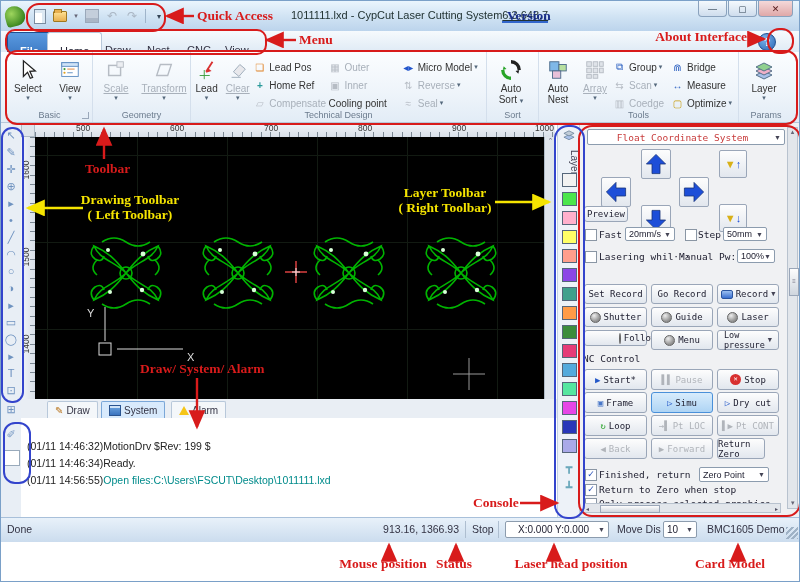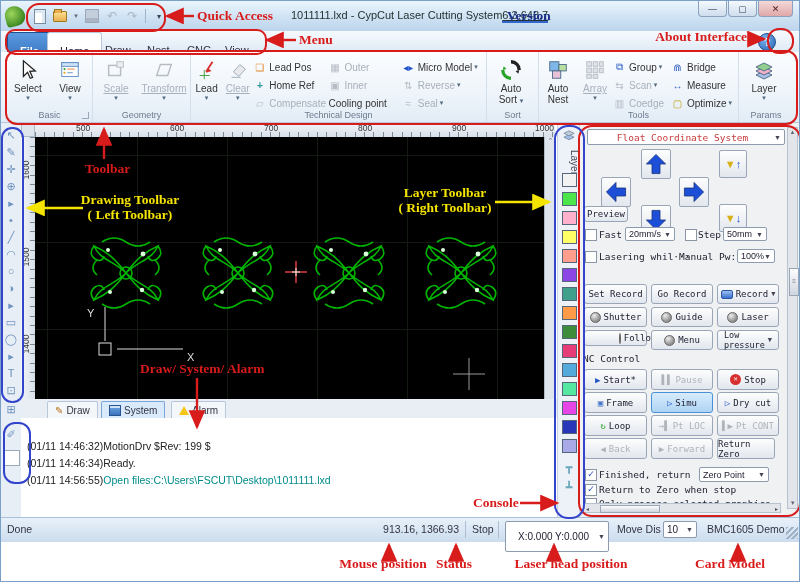--- a/index.html
+++ b/index.html
@@ -644,21 +644,21 @@
         <span>Pt CONT</span>
       </div>
       <div class="btn dis" style="left: 583px; top: 437px; width: 63px; height: 21px;">
         <span class="icg" style="color: rgb(176, 180, 186);">◀</span>
         <span>Back</span>
       </div>
       <div class="btn dis" style="left: 650px; top: 437px; width: 62px; height: 21px;">
         <span class="icg" style="color: rgb(176, 180, 186);">▶</span>
         <span>Forward</span>
       </div>
-      <div class="btn" style="left: 716px; top: 437px; width: 58px; height: 21px;">
+      <div class="btn" style="left: 716px; top: 437px; width: 48px; height: 21px;">
         <span>Return Zero</span>
       </div>
     </div>
   <div id="checkrows">
       <span class="cb" style="left: 584px; top: 468px;">✓</span>
       <span class="rp-label" style="left: 598px; top: 468px;">Finished, return</span>
       <div class="combo" style="position: absolute; left: 698px; top: 466px; width: 70px; height: 15px;">
         <span>Zero Point</span>
         <span class="ca">▼</span>
       </div>
@@ -693,21 +693,21 @@
       <div class="cline" style="top: 39px;"><span style="color: rgb(34, 34, 34);">(01/11 14:46:34)</span><span style="color: rgb(34, 34, 34);">Ready.</span></div>
       <div class="cline" style="top: 56px;"><span style="color: rgb(34, 34, 34);">(01/11 14:56:55)</span><span style="color: rgb(0, 139, 139);">Open files:C:\Users\FSCUT\Desktop\1011111.lxd</span></div>
     </div>
 
   <div id="statusbar">
     <span class="sb" style="left:6px;">Done</span>
     <span class="sb" style="left:380px;width:78px;text-align:right;">913.16, 1366.93</span>
     <div class="sbsep" style="left:464px;"></div>
     <span class="sb" style="left:471px;">Stop</span>
     <div class="sbsep" style="left:497px;"></div>
-    <div class="combo" style="position:absolute;left:504px;top:3px;width:104px;height:31px;font-size:10px;">
+    <div class="combo" style="position:absolute;left:504px;top:3px;width:104px;height:17px;font-size:10px;">
       <span style="margin:auto;">X:0.000 Y:0.000</span>
         <span class="ca">▼</span>
       </div>
     <span class="sb" style="left:616px;">Move Dis</span>
     <div class="combo" style="position:absolute;left:662px;top:3px;width:34px;height:17px;font-size:10px;">
       <span>10</span>
         <span class="ca">▼</span>
       </div>
     <span class="sb" style="left:706px;">BMC1605 Demo</span>
     <div id="grip"></div>

